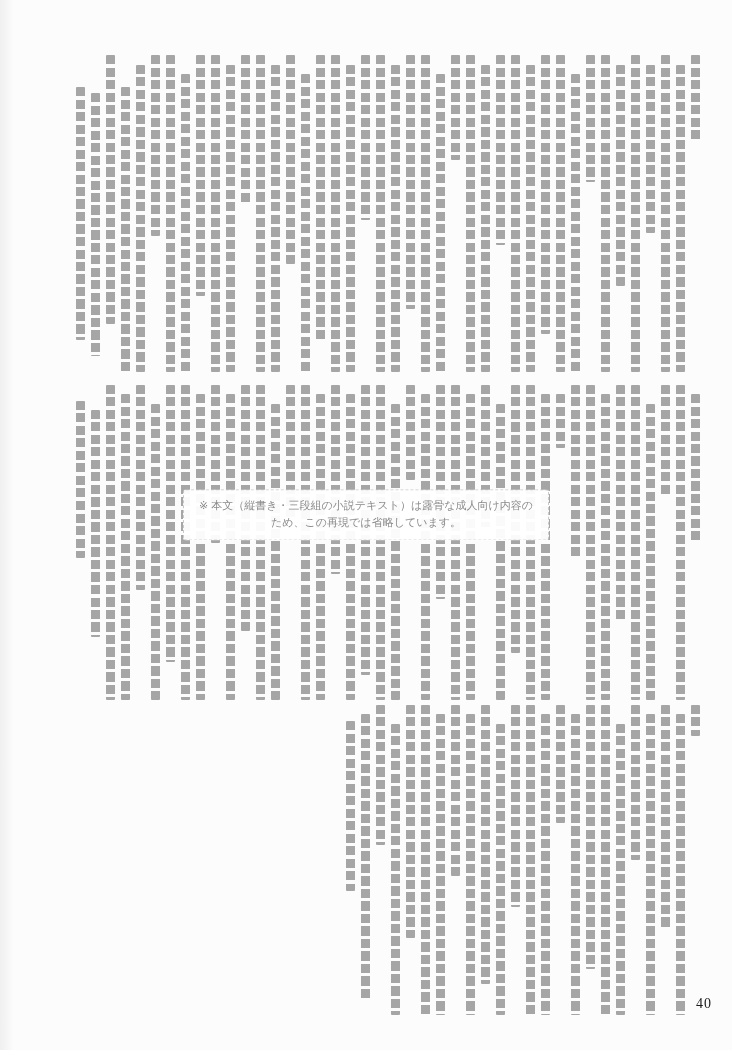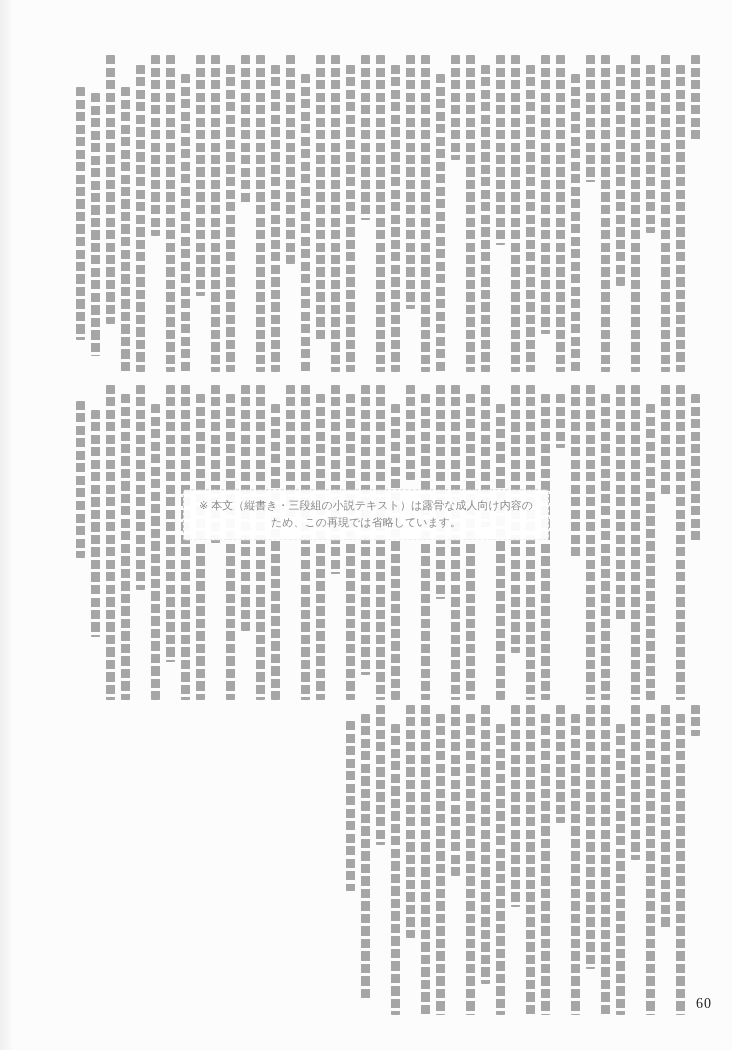--- a/index.html
+++ b/index.html
@@ -418,15 +418,15 @@
       <div class="col">
         <div class="bar" style="top: 3%; height: 92%;"></div>
       </div>
       <div class="col">
         <div class="bar" style="top: 5%; height: 55%;"></div>
       </div>
     </div>
 
   <div class="redaction-notice">※ 本文（縦書き・三段組の小説テキスト）は露骨な成人向け内容のため、この再現では省略しています。</div>
 
-  <div class="page-number">60</div>
+  <div class="page-number">40</div>
 
 </div>
 
 </body></html>

